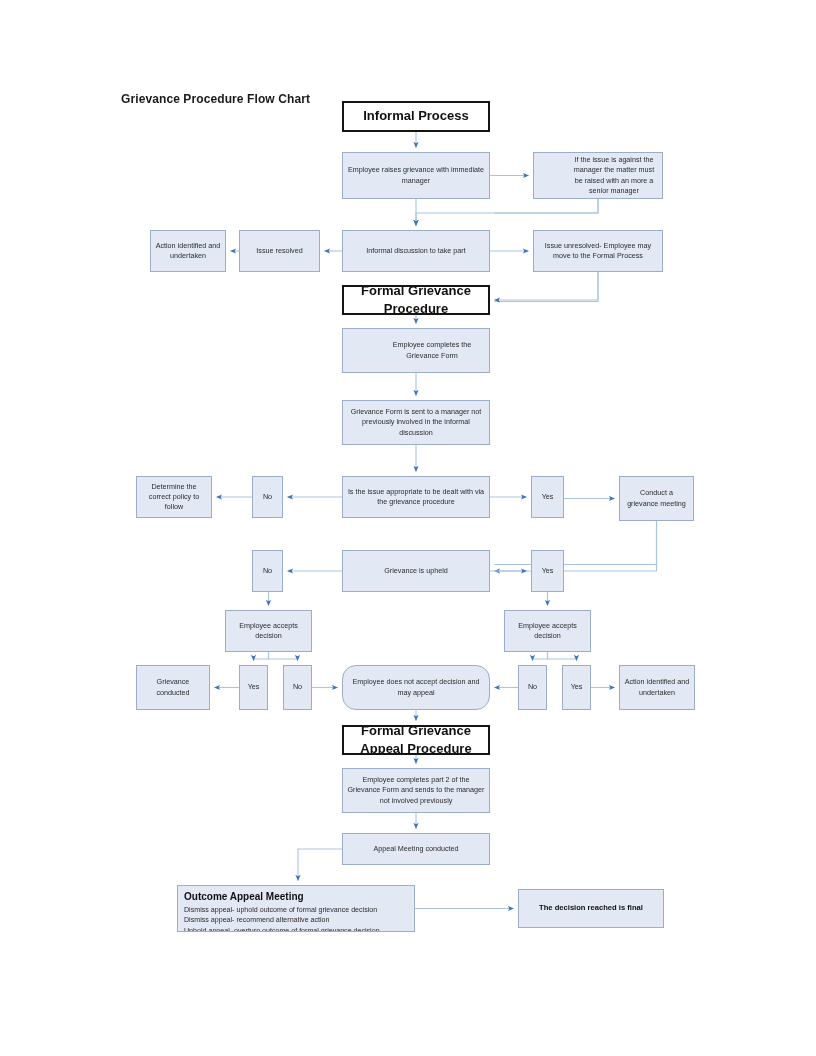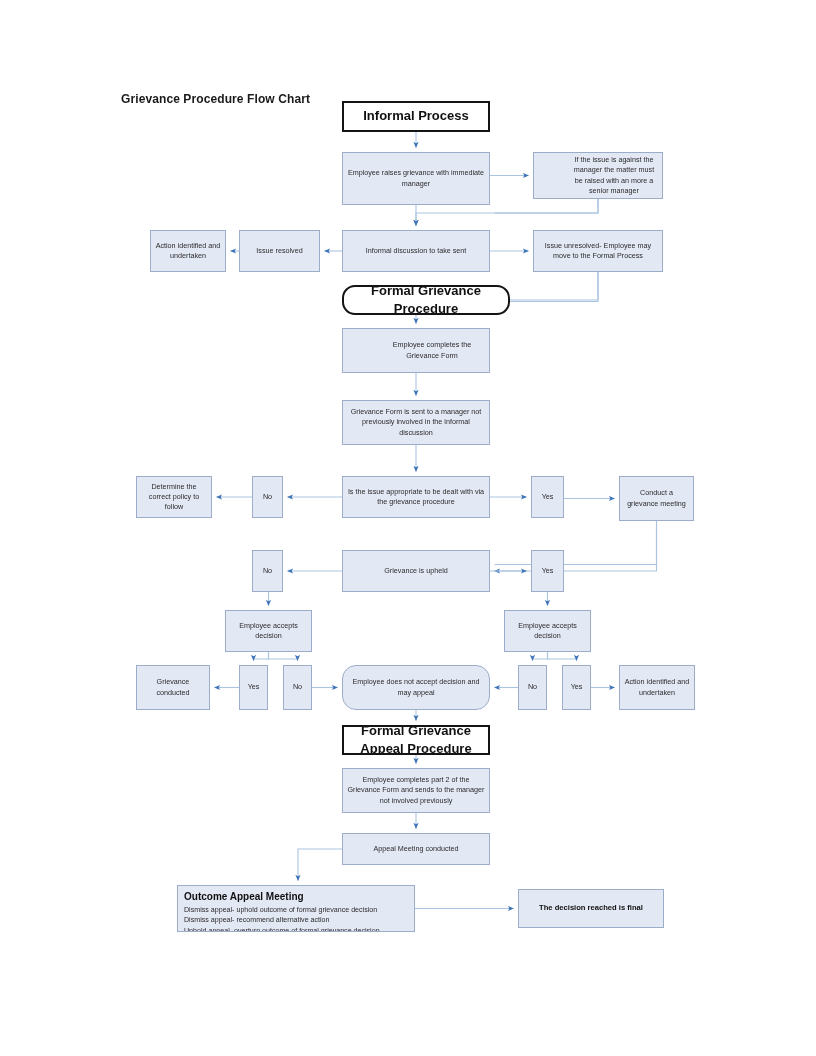--- a/index.html
+++ b/index.html
@@ -145,39 +145,39 @@
           <path d="M416,813 L416,828.5" marker-end="url(#ah)"></path>
           <path d="M342,849 L298,849 L298,880.5" marker-end="url(#ah)"></path>
           <path d="M415,908.5 L513.5,908.5" marker-end="url(#ah)"></path>
         </g>
     </svg>
 
     <div id="node-layer">
         <div class="node header" style="left: 342px; top: 101px; width: 148px; height: 31px;">
           <span class="label">Informal Process</span>
         </div>
-        <div class="node" style="left: 342px; top: 152px; width: 148px; height: 53px;">
+        <div class="node" style="left: 342px; top: 152px; width: 148px; height: 47px;">
           <span class="label">Employee raises grievance with immediate manager</span>
         </div>
         <div class="node" style="left: 533px; top: 152px; width: 130px; height: 47px; padding-left: 36px;">
           <span class="label">If the issue is against the manager the matter must be raised with an more a senior manager</span>
         </div>
         <div class="node" style="left: 150px; top: 230px; width: 76px; height: 42px;">
           <span class="label">Action identified and undertaken</span>
         </div>
         <div class="node" style="left: 239px; top: 230px; width: 81px; height: 42px;">
           <span class="label">Issue resolved</span>
         </div>
         <div class="node" style="left: 342px; top: 230px; width: 148px; height: 42px;">
-          <span class="label">Informal discussion to take sent</span>
+          <span class="label">Informal discussion to take part</span>
         </div>
         <div class="node" style="left: 533px; top: 230px; width: 130px; height: 42px;">
           <span class="label">Issue unresolved- Employee may move to the Formal Process</span>
         </div>
-        <div class="node header" style="left: 342px; top: 285px; width: 168px; height: 30px; border-radius: 13px;">
+        <div class="node header" style="left: 342px; top: 285px; width: 148px; height: 30px;">
           <span class="label">Formal Grievance Procedure</span>
         </div>
         <div class="node" style="left: 342px; top: 328px; width: 148px; height: 45px; padding-left: 36px;">
           <span class="label">Employee completes the Grievance Form</span>
         </div>
         <div class="node" style="left: 342px; top: 400px; width: 148px; height: 45px;">
           <span class="label">Grievance Form is sent to a manager not previously involved in the informal discussion</span>
         </div>
         <div class="node" style="left: 136px; top: 476px; width: 76px; height: 42px;">
           <span class="label">Determine the correct policy to follow</span>

